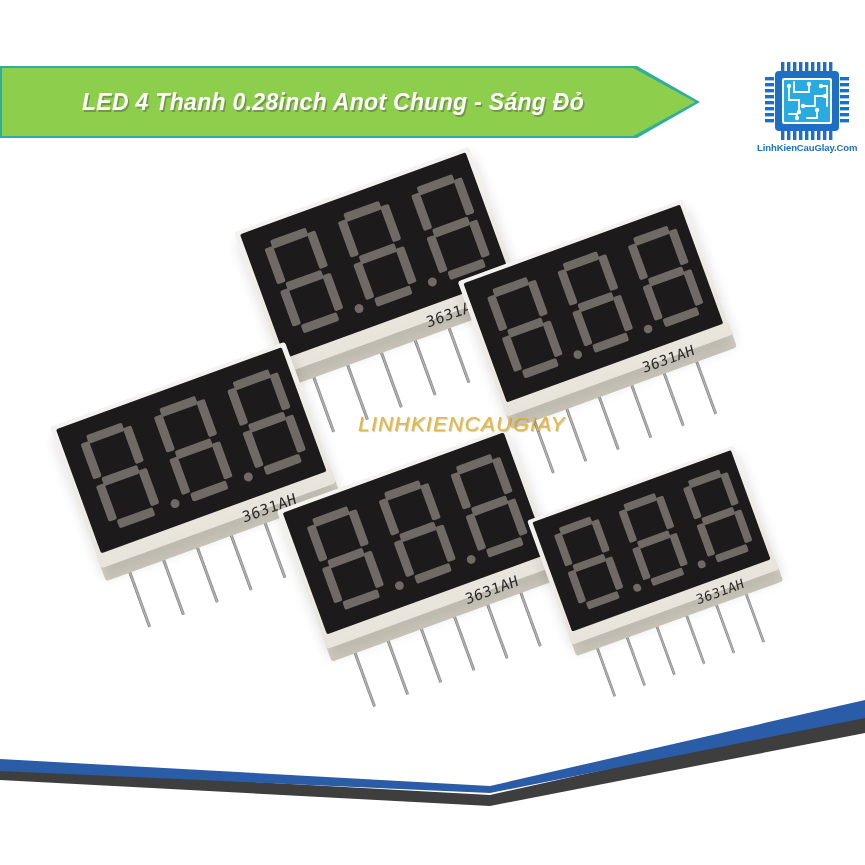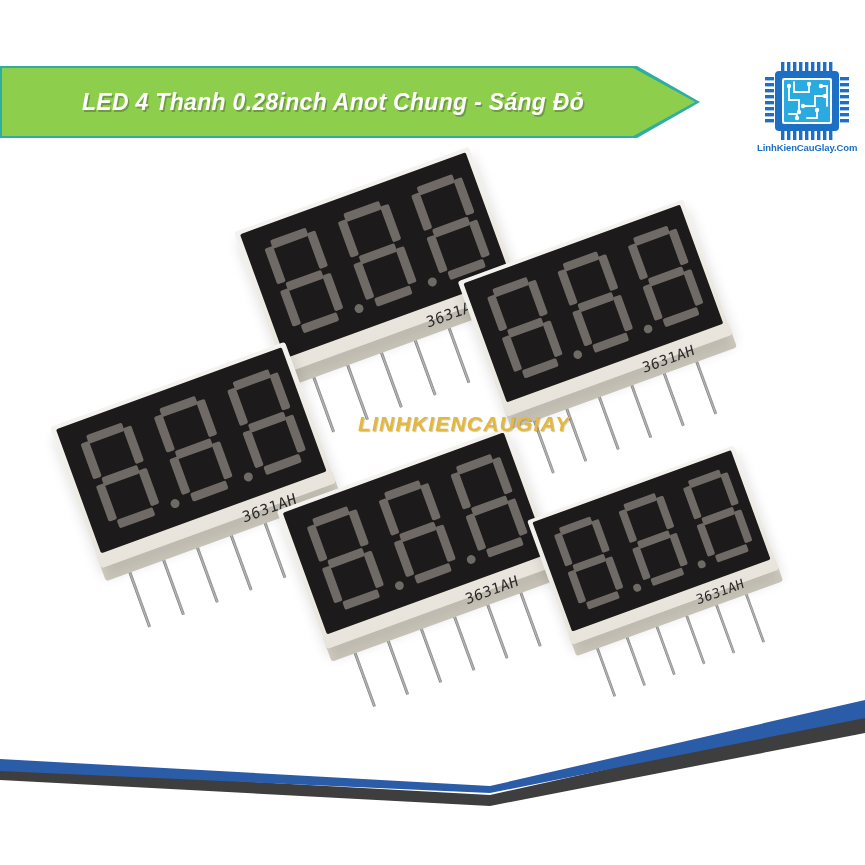--- a/index.html
+++ b/index.html
@@ -85,21 +85,21 @@
     letter-spacing: -0.1px;
     white-space: nowrap;
   }
 
   
   .watermark {
     position: absolute;
     left: 358px;
     top: 412px;
     font-size: 21px;
-    font-weight: bold;
+    font-weight: normal;
     font-style: italic;
     color: #E3B83E;
     letter-spacing: 1.2px;
     text-shadow: 1px 1px 1px rgba(120,90,20,0.35);
     z-index: 40;
     pointer-events: none;
     white-space: nowrap;
   }
 
   

